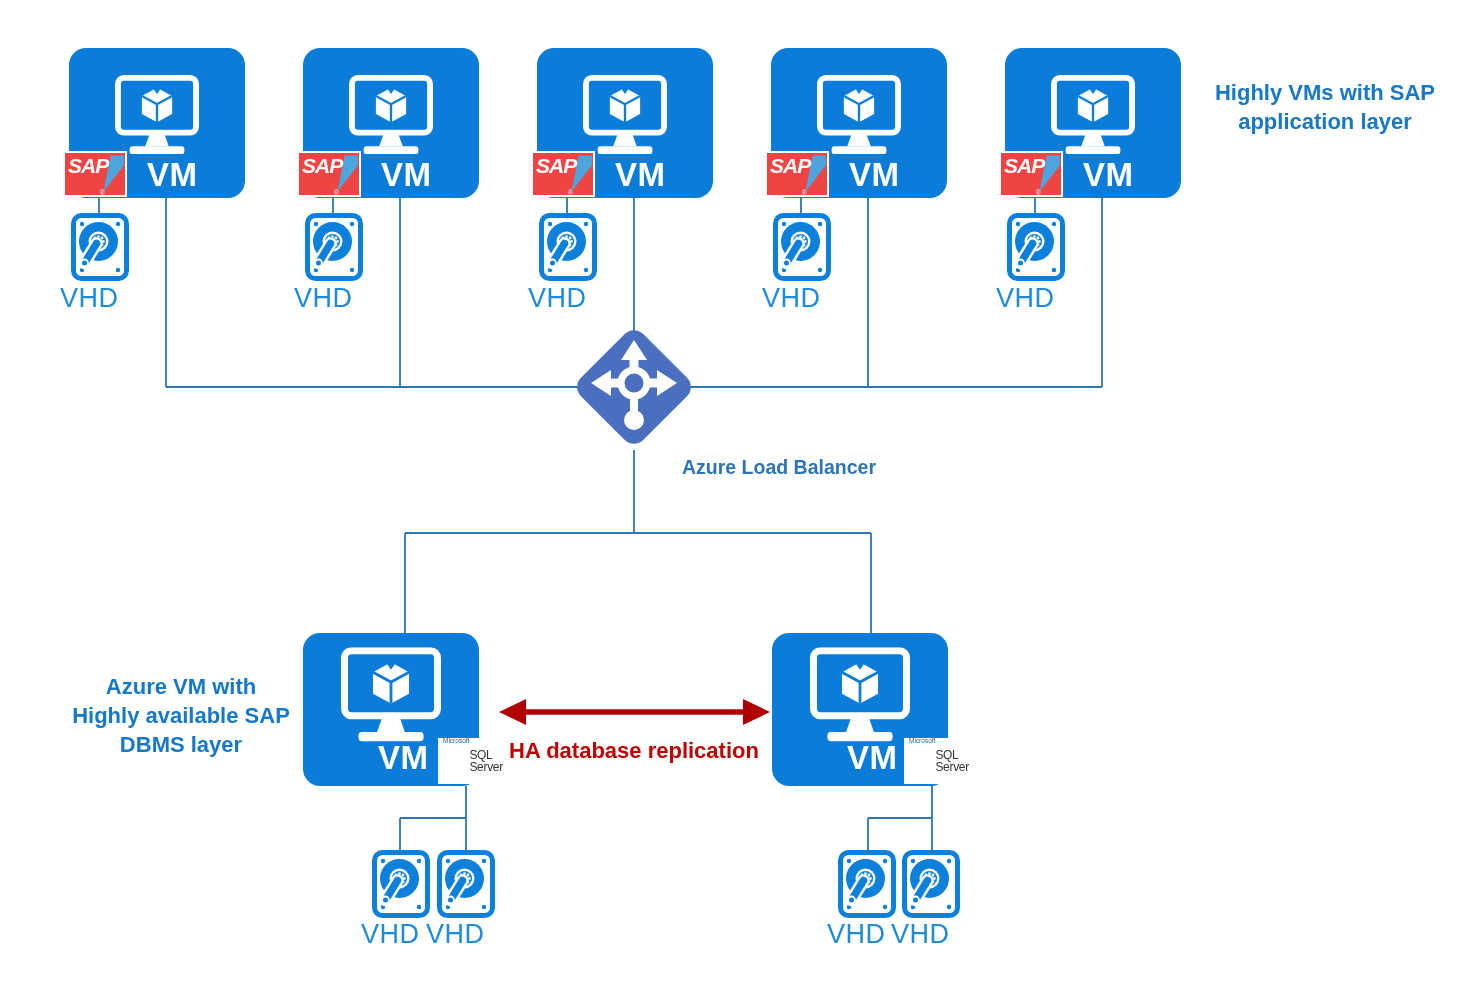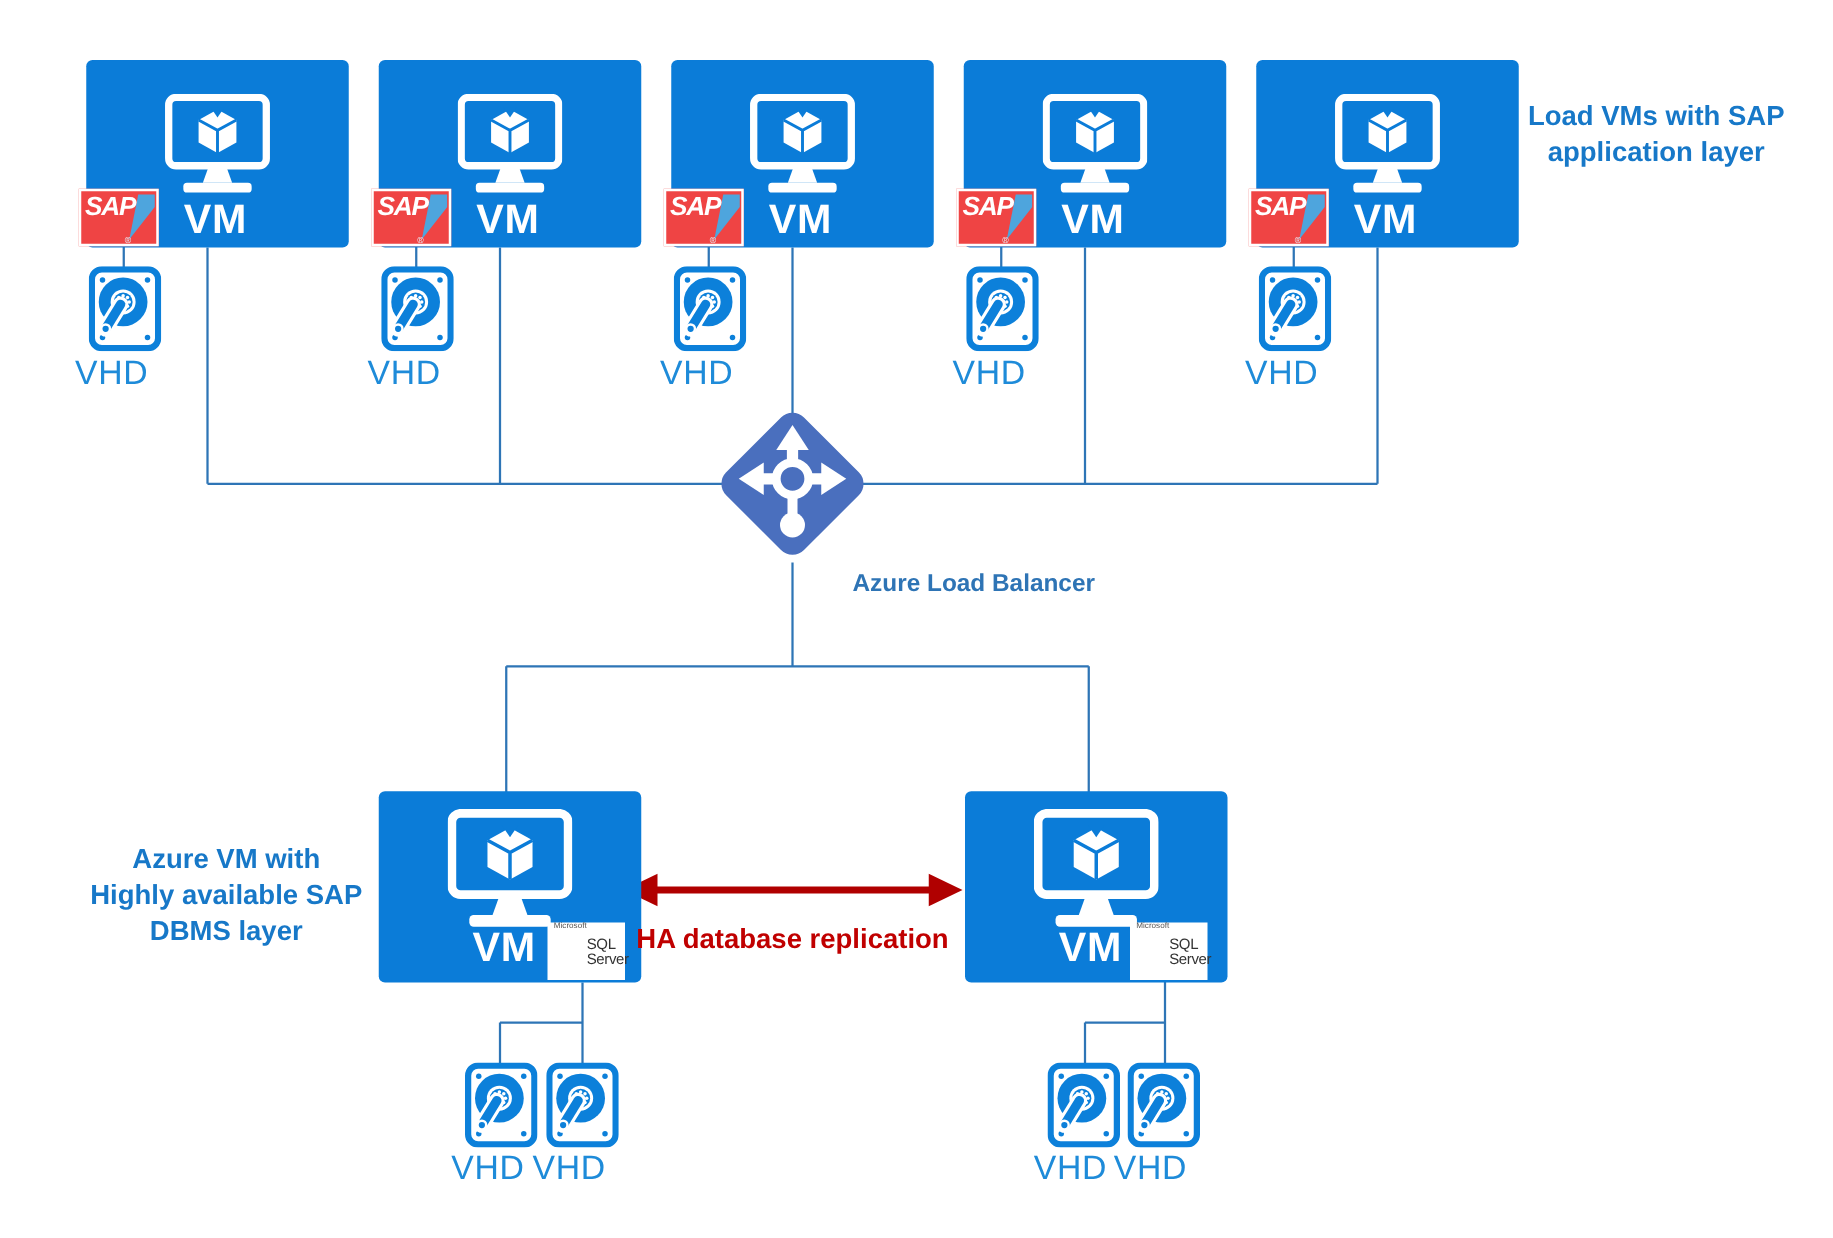--- a/index.html
+++ b/index.html
@@ -2,21 +2,21 @@
 <html><head>
 <meta charset="utf-8">
 <style>
   html,body{margin:0;padding:0;background:#fff;}
   .canvas{position:relative;width:1466px;height:990px;background:#fff;overflow:hidden;
           font-family:"Liberation Sans","DejaVu Sans",sans-serif;}
   .abs{position:absolute;}
   svg{display:block;}
 
   
-  .vm-box{width:210px;height:150px;background:#0B7CD8;border-radius:5px;}
+  .vm-box{width:176px;height:150px;background:#0B7CD8;border-radius:17px;}
   .vm-box.db{height:153px;}
   .vm-box .monitor{position:absolute;left:50%;transform:translateX(-50%);top:27px;}
   .vm-box.db .monitor{top:14px;}
   .vm-label{position:absolute;left:78px;bottom:4px;width:48px;text-align:center;
             color:#fff;font-size:33px;font-weight:700;letter-spacing:.5px;}
   .vm-box.db .vm-label{left:75px;bottom:9px;}
 
   
   .sap-badge{width:64px;height:46px;background:#ef4444;border:2px solid #fff;
              box-sizing:border-box;overflow:hidden;}
@@ -187,21 +187,21 @@
   <div class="abs sap-badge" style="left:999px;top:151px">
     <span class="sap-wedge"></span>
     <span class="sap-text">SAP</span>
     <span class="sap-reg">®</span>
   </div>
   <svg class="abs" style="left:1007px;top:213px" width="58" height="68" viewBox="0 0 58 68">
       <use href="#sym-disk"></use>
     </svg>
   <div class="abs vhd-label" style="left:996px;top:283px">VHD</div>
 
-  <div class="abs caption" style="left:1185px;top:78px">Load VMs with SAP
+  <div class="abs caption" style="left:1185px;top:78px">Highly VMs with SAP
 application layer</div>
 
   <svg class="abs" style="left:570px;top:323px" width="128" height="128" viewBox="0 0 128 128">
       <use href="#sym-lb"></use>
     </svg>
   <div class="abs lb-label" style="left:682px;top:420px">Azure Load Balancer</div>
 
   <div class="abs vm-box db" style="left:303px;top:633px">
     <svg class="monitor" width="100" height="98" viewBox="0 0 86 84">
         <use href="#sym-monitor"></use>

